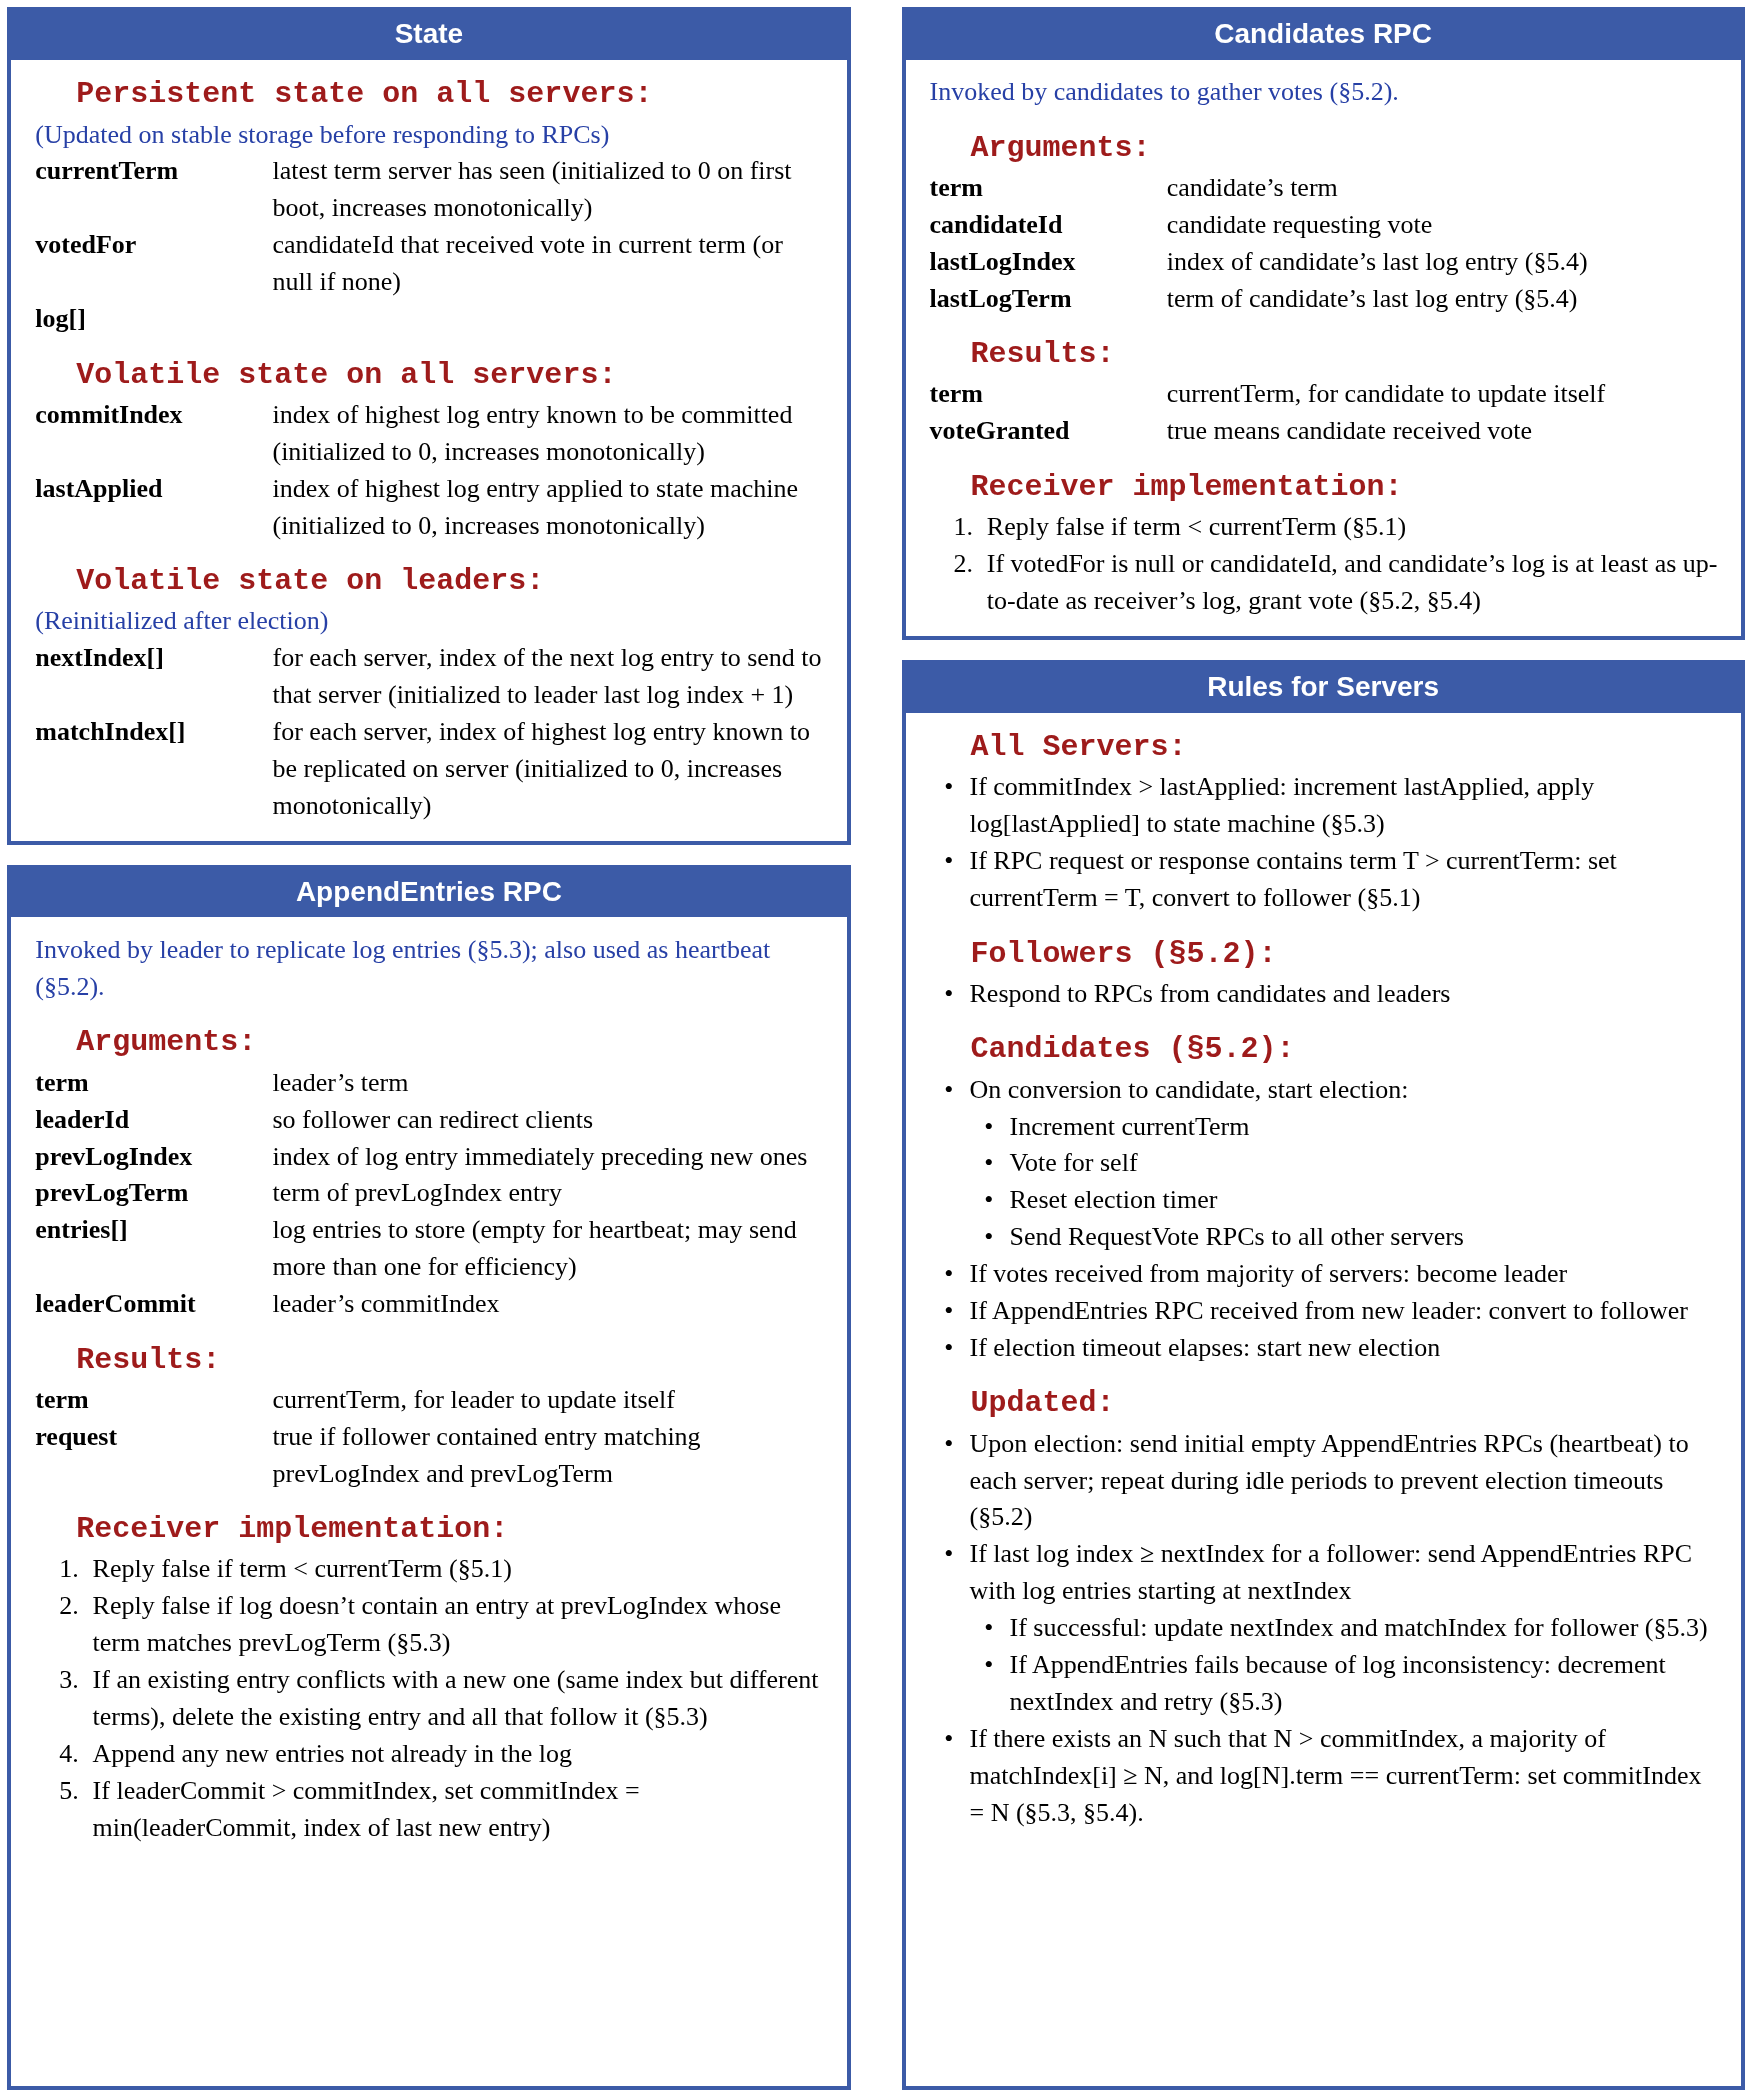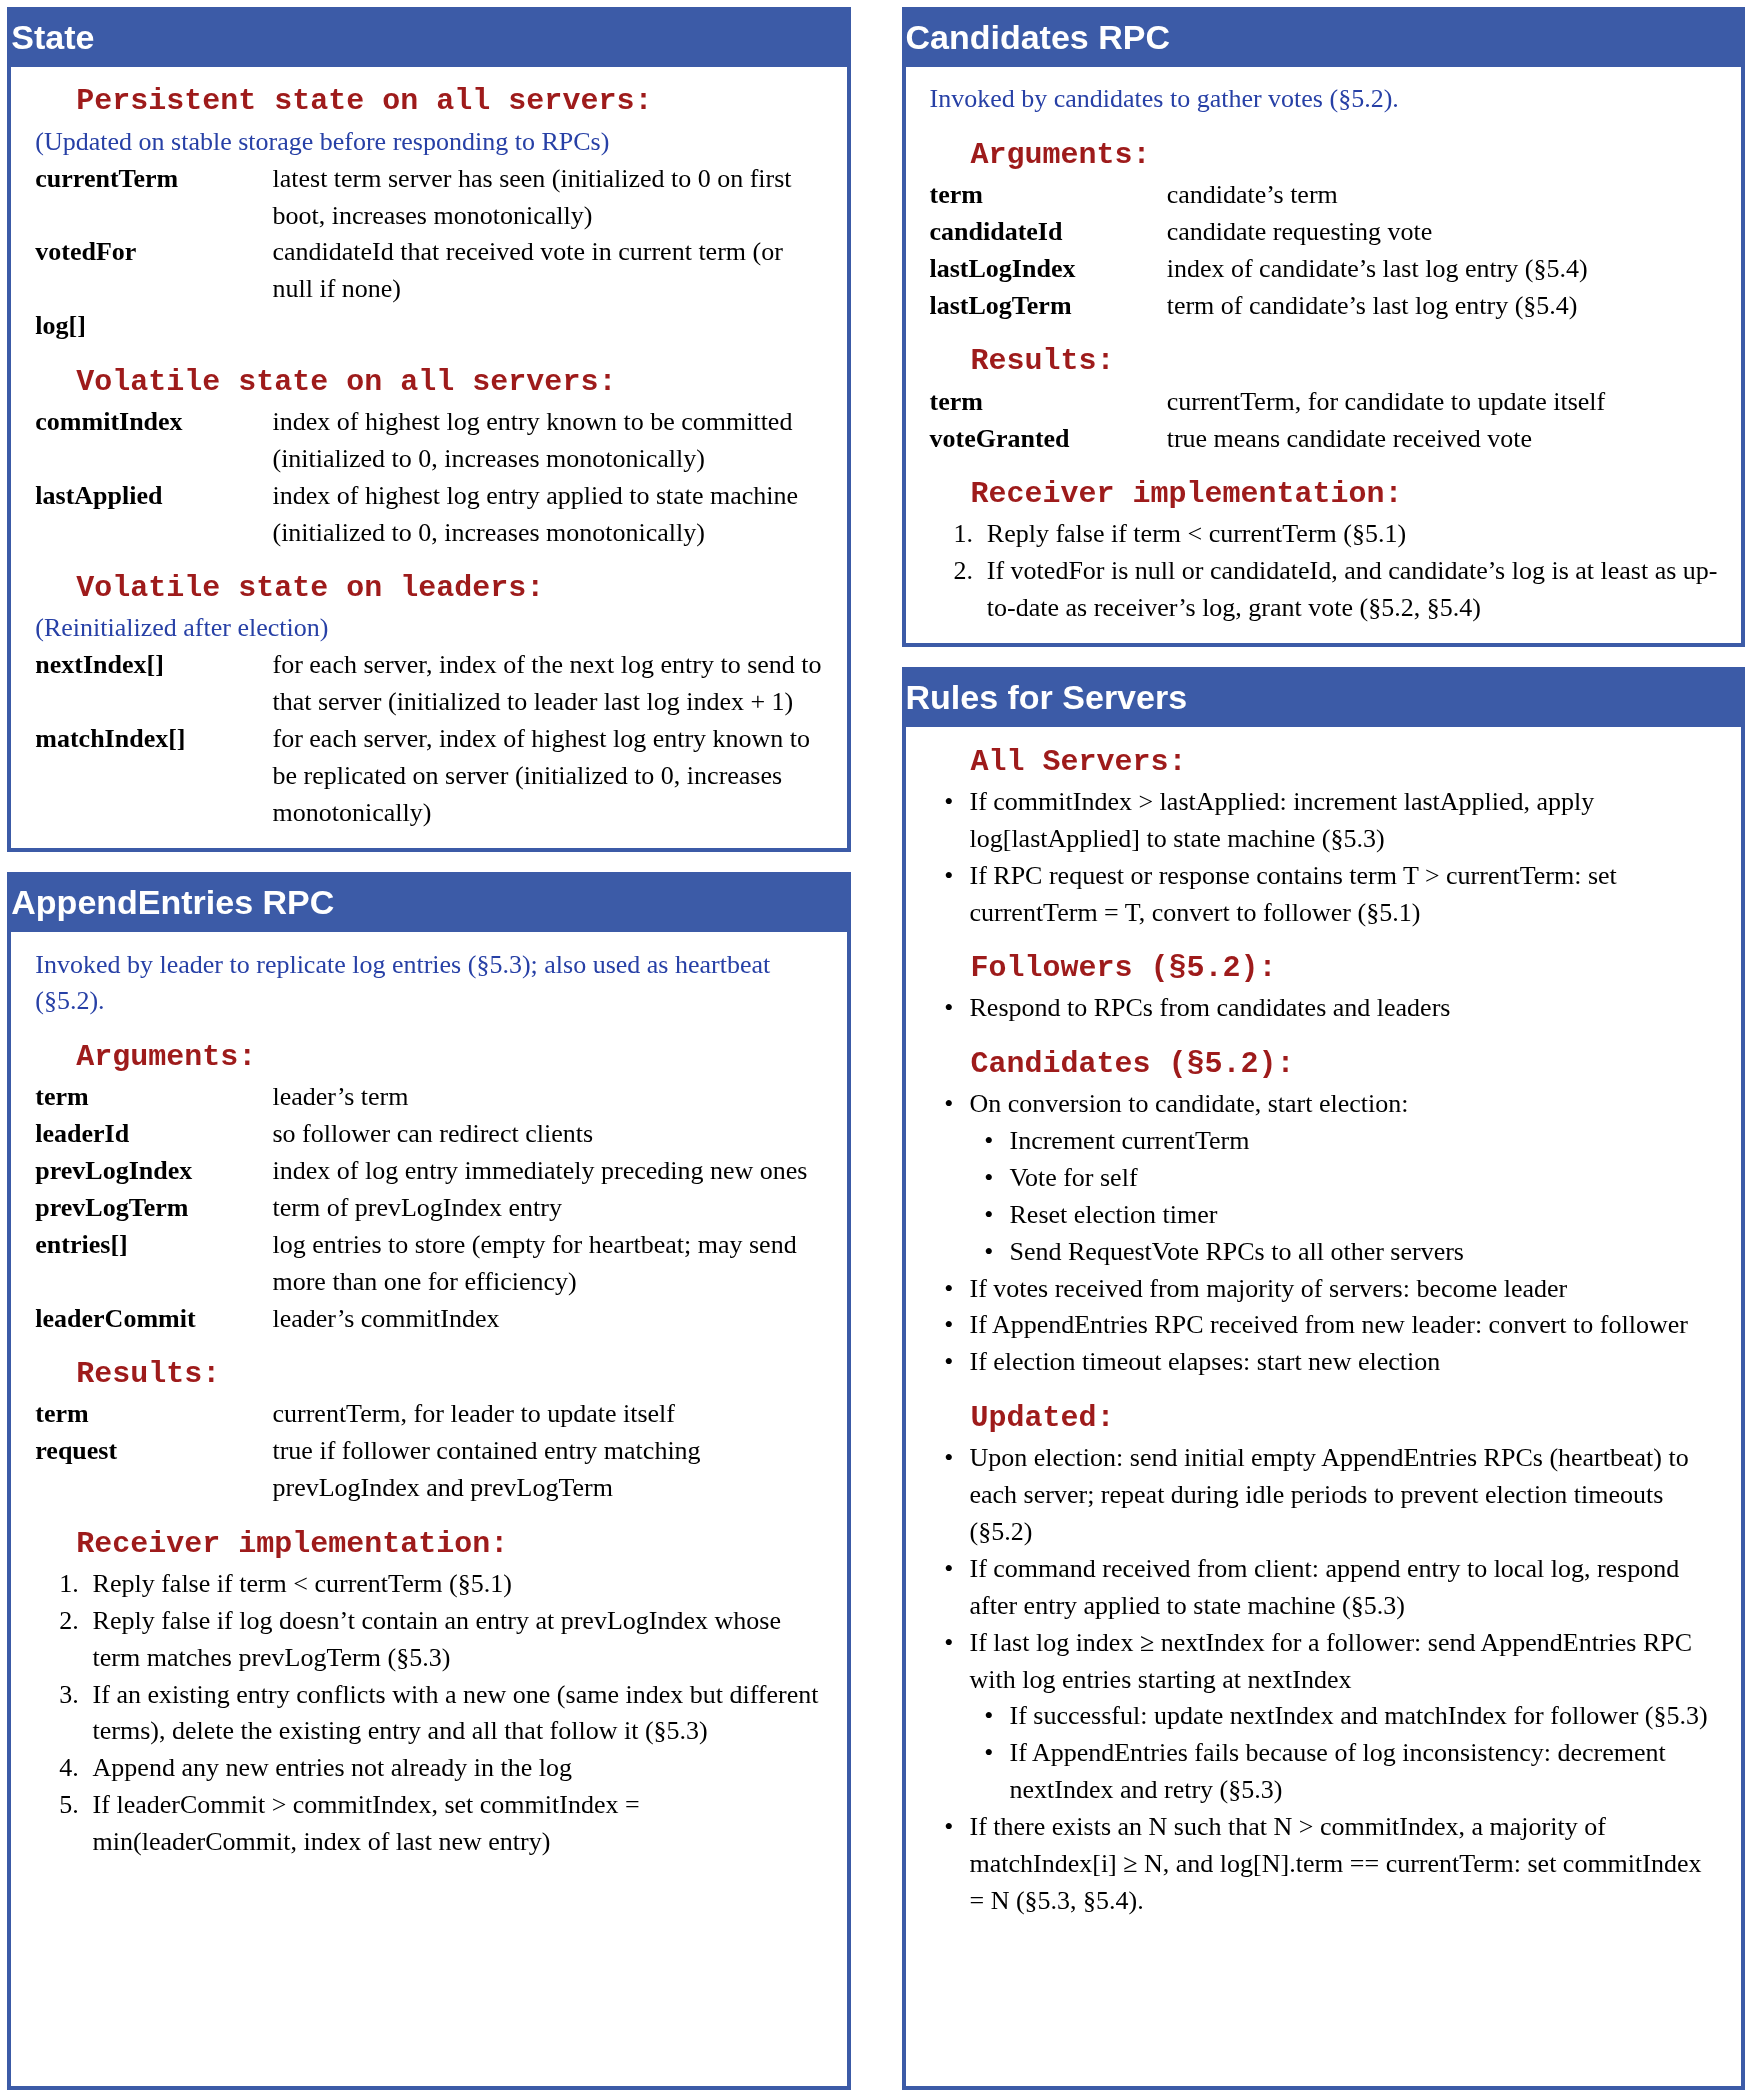--- a/index.html
+++ b/index.html
@@ -11,22 +11,22 @@
   html,body{margin:0;padding:0;}
   body{
     width:1752px;height:2097px;background:#ffffff;color:#000;
     font-family:"Liberation Serif",serif;font-size:26px;line-height:1.42;
   }
   .page{display:flex;gap:51px;padding:7.3px;height:2097px;}
   .col{flex:1;display:flex;flex-direction:column;gap:20px;min-width:0;}
   .box{border:4.6px solid var(--blue);background:#fff;display:flex;flex-direction:column;}
   .box.grow{flex:1;}
   .box-title{
-    background:var(--blue);color:#fff;
-    font-family:"Liberation Sans",sans-serif;font-weight:bold;font-size:34px;
+    background:var(--blue);color:#fff;text-align:center;
+    font-family:"Liberation Sans",sans-serif;font-weight:bold;font-size:28px;
     line-height:1.2;padding:5.5px 0 9.2px;
   }
   .box-body{padding:14.7px 20px 16.5px 24px;flex:1;}
   .intro{color:var(--note-blue);margin:0;}
   .section{margin-top:16.5px;}
   .box-body > .section:first-child{margin-top:0;}
   .sec-heading{
     font-family:Liberation Mono, monospace;font-weight:bold;font-size:30px;
     color:var(--red);line-height:1.35;margin-bottom:1.8px;margin-left:41px;
   }
@@ -185,21 +185,20 @@
                 </ul></li>
               <li class="bullet"><span class="bullet-text">If votes received from majority of servers: become leader</span></li>
               <li class="bullet"><span class="bullet-text">If AppendEntries RPC received from new leader: convert to follower</span></li>
               <li class="bullet"><span class="bullet-text">If election timeout elapses: start new election</span></li>
             </ul>
           </div>
           <div class="section">
             <div class="sec-heading">Updated:</div>
             <ul class="bullets level-1">
               <li class="bullet"><span class="bullet-text">Upon election: send initial empty AppendEntries RPCs (heartbeat) to each server; repeat during idle periods to prevent election timeouts (§5.2)</span></li>
-              <li class="bullet"><span class="bullet-text">If command received from client: append entry to local log, respond after entry applied to state machine (§5.3)</span></li>
               <li class="bullet"><span class="bullet-text">If last log index ≥ nextIndex for a follower: send AppendEntries RPC with log entries starting at nextIndex</span><ul class="bullets level-2">
                   <li class="bullet"><span class="bullet-text">If successful: update nextIndex and matchIndex for follower (§5.3)</span></li>
                   <li class="bullet"><span class="bullet-text">If AppendEntries fails because of log inconsistency: decrement nextIndex and retry (§5.3)</span></li>
                 </ul></li>
               <li class="bullet"><span class="bullet-text">If there exists an N such that N &gt; commitIndex, a majority of matchIndex[i] ≥ N, and log[N].term == currentTerm: set commitIndex = N (§5.3, §5.4).</span></li>
             </ul>
           </div>
         </div>
     </section>
   </div>

